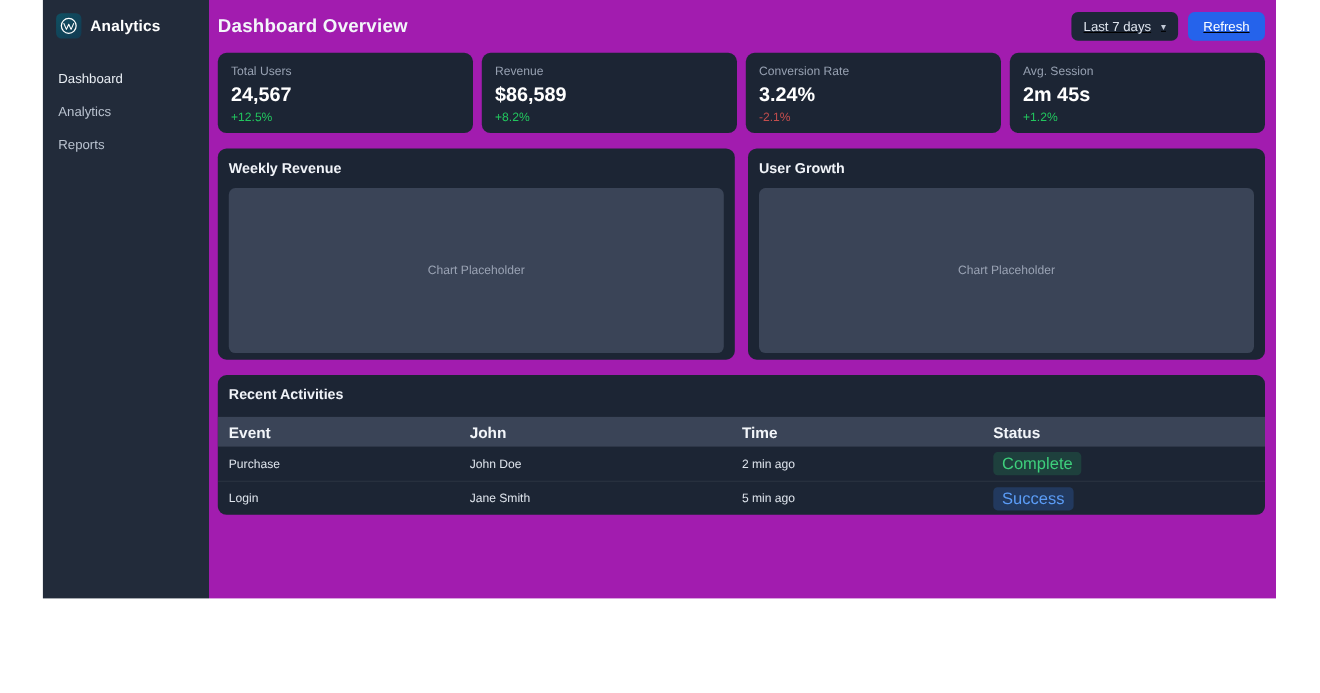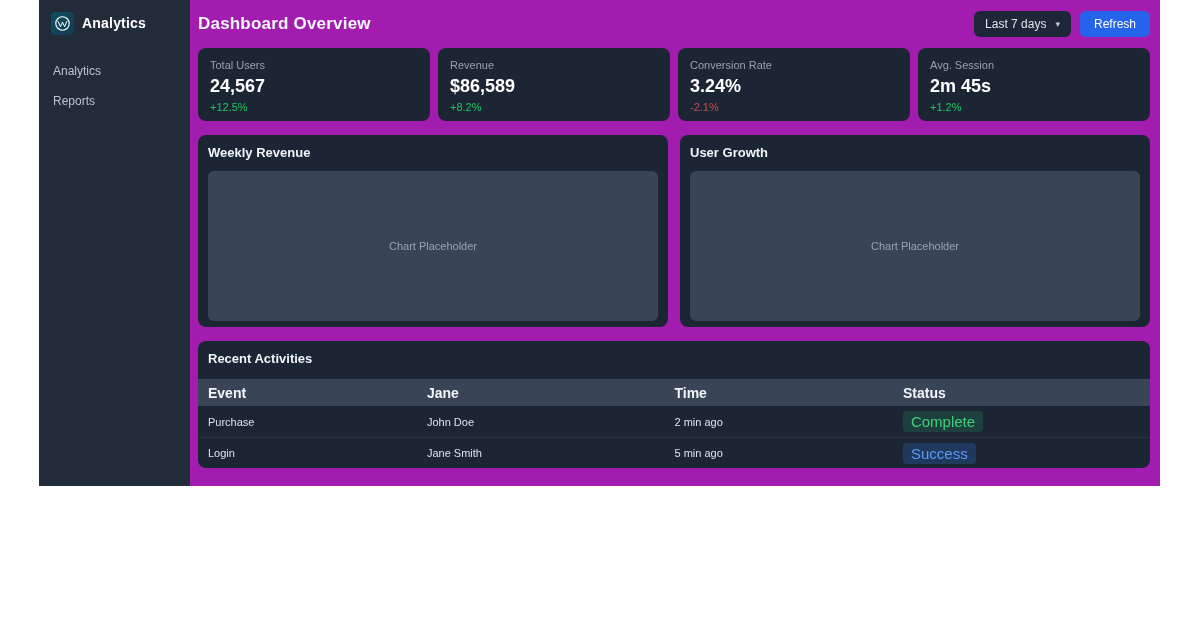--- a/index.html
+++ b/index.html
@@ -1,32 +1,32 @@
 <!DOCTYPE html>
 <html><head>
 <meta charset="utf-8">
 <style>
   * { margin:0; padding:0; box-sizing:border-box; }
   html,body { width:1200px; height:630px; background:#ffffff; font-family:"Liberation Sans", sans-serif; overflow:hidden; }
-  .app { position:absolute; left:39px; top:0; width:1121px; height:486px; display:flex; }
+  .app { position:absolute; left:39px; top:0; width:1121px; height:544px; display:flex; }
 
   
   .sidebar { width:151px; height:100%; background:#222b3a; padding:10px 12px; flex-shrink:0; }
   .logo-row { display:flex; align-items:center; gap:8px; height:26px; }
   .logo-mark { width:23px; height:23px; border-radius:5px; background:linear-gradient(135deg,#0f5062,#123a52); display:flex; align-items:center; justify-content:center; flex-shrink:0; }
   .brand { font-size:14px; font-weight:bold; color:#ffffff; letter-spacing:.2px; }
   .nav { margin-top:20px; }
   .nav-item { font-size:12px; color:#b9c2cf; padding:8px 2px; cursor:pointer; }
   .nav-item.active { color:#e8edf3; }
 
   
   .main { flex:1; height:100%; background:#a21caf; padding:9px 10px 0 8px; }
   .page-header { display:flex; align-items:center; justify-content:space-between; height:30px; margin-bottom:9px; }
   .page-title { font-size:17px; font-weight:bold; color:#f3f6fa; letter-spacing:.2px; }
-  .header-controls { display:flex; align-items:center; gap:9px; }
+  .header-controls { display:flex; align-items:center; gap:9px;text-decoration:underline; }
   .range-select { height:26px; background:#1d2737; border-radius:6px; color:#dfe5ee; font-size:12px; display:flex; align-items:center; gap:9px; padding:0 11px; cursor:pointer; }
   .chevron { font-size:9px; color:#c2cad6; }
   .btn-refresh { height:26px; padding:0 14px; background:#2563eb; border:none; border-radius:6px; color:#ffffff; font-size:12px; font-family:"Liberation Sans",sans-serif; cursor:pointer; }
 
   
   .stats-row { display:flex; gap:8px; }
   .stat-card { flex:1; height:73px; background:#1c2534; border-radius:8px; padding:11px 12px 10px; }
   .stat-label { font-size:11px; color:#96a0b1; }
   .stat-value { font-size:18px; font-weight:bold; color:#ffffff; margin-top:5px; }
   .stat-change { font-size:11px; margin-top:4px; }
@@ -62,20 +62,21 @@
     <div class="logo-row">
       <span class="logo-mark">
         <svg width="17" height="17" viewBox="0 0 24 24">
           <circle cx="12" cy="12" r="9.5" fill="none" stroke="#ffffff" stroke-width="1.6"></circle>
           <path d="M5.5 8.5 L9 16.5 L12 10 L15 16.5 L18.5 8.5" fill="none" stroke="#ffffff" stroke-width="1.4" stroke-linejoin="round"></path>
         </svg>
       </span>
       <span class="brand">Analytics</span>
     </div>
     <nav class="nav">
+      <div class="nav-item active">Dashboard</div>
       <div class="nav-item">Analytics</div>
       <div class="nav-item">Reports</div>
     </nav>
   </aside>
 
   <main class="main">
 
     <div class="page-header">
       <h1 class="page-title">Dashboard Overview</h1>
       <div class="header-controls">
@@ -123,21 +124,21 @@
           <span class="placeholder-text">Chart Placeholder</span>
         </div>
       </div>
     </div>
 
     <div class="table-card">
       <div class="table-title">Recent Activities</div>
       <div class="tbl">
         <div class="tbl-header">
           <div class="cell">Event</div>
-          <div class="cell">Jane</div>
+          <div class="cell">John</div>
           <div class="cell">Time</div>
           <div class="cell">Status</div>
         </div>
         <div class="tbl-row">
           <div class="cell">Purchase</div>
           <div class="cell">John Doe</div>
           <div class="cell">2 min ago</div>
           <div class="cell">
             <span class="badge complete">Complete</span>
           </div>

